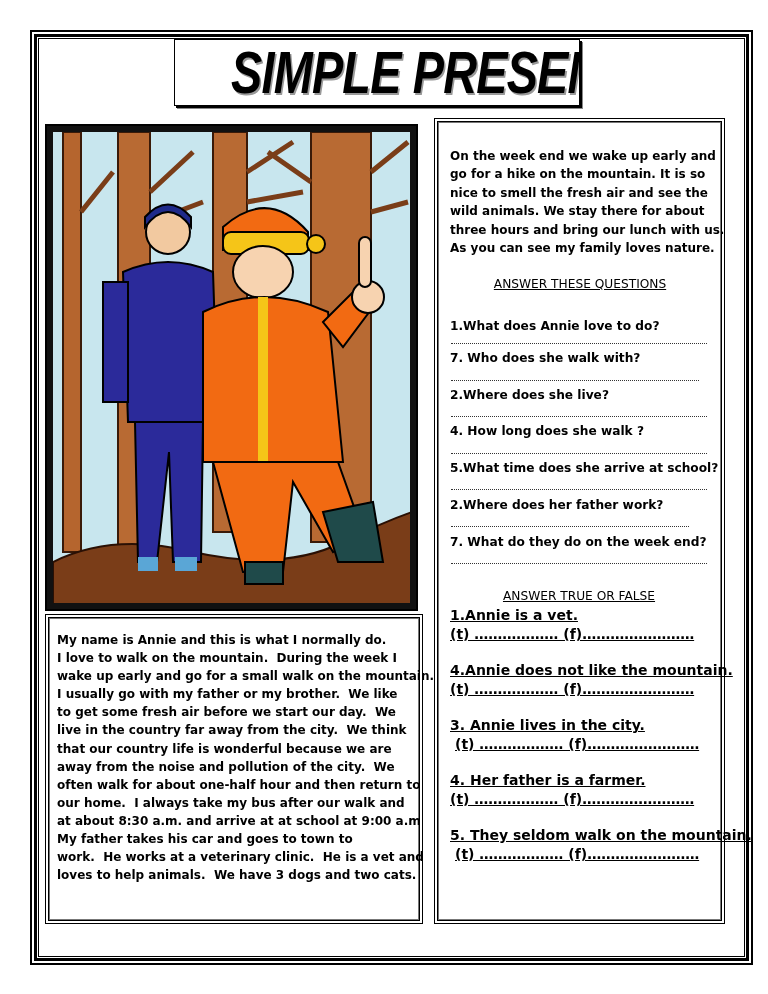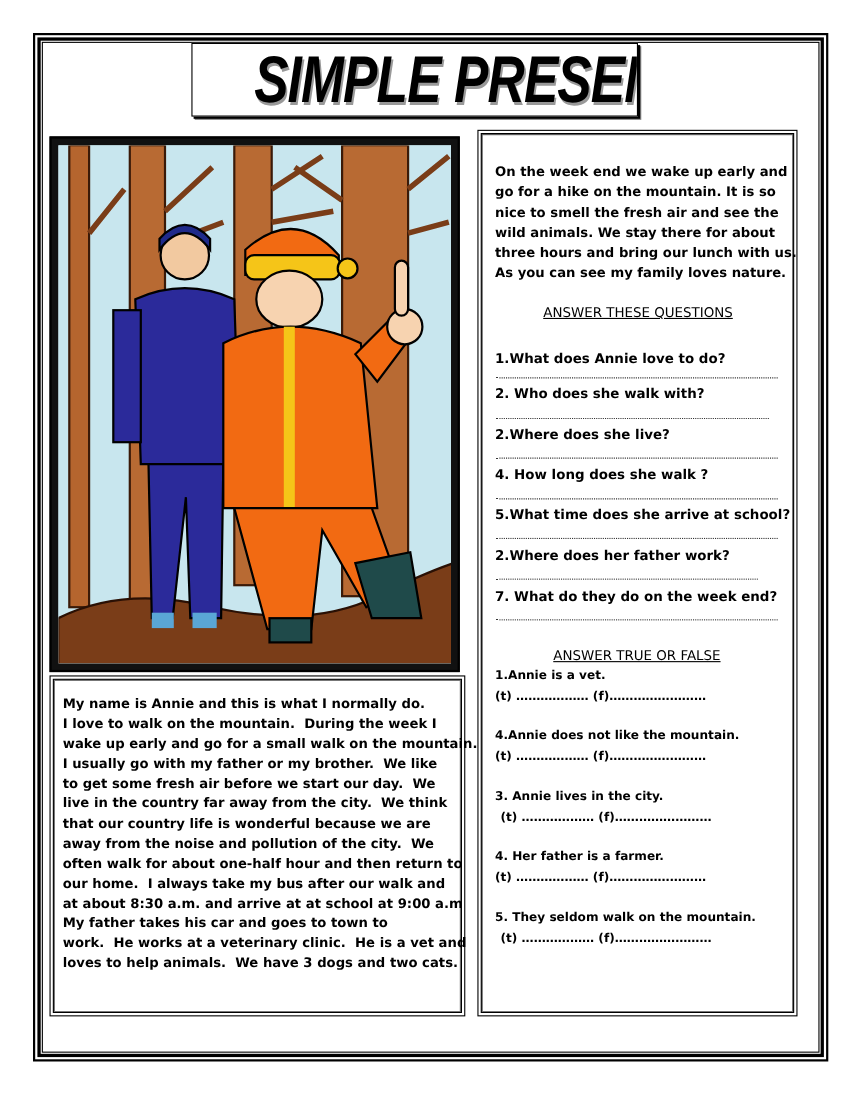--- a/index.html
+++ b/index.html
@@ -15,21 +15,21 @@
   .imgframe{left:45px;top:124px;width:373px;height:487px;border:2px solid #000;background:#111;}
   .imgframe .canvas{position:absolute;left:6px;top:6px;right:6px;bottom:6px;background:#c8e6ee;overflow:hidden;}
   .textpanel{left:45px;top:614px;width:378px;height:310px;}
   .rightpanel{left:434px;top:118px;width:291px;height:806px;}
   .text{font-family:"DejaVu Sans",sans-serif;font-weight:bold;font-size:12px;color:#000;}
   .story{left:57px;top:631px;width:372px;line-height:18.1px;white-space:pre;}
   .weekend{left:450px;top:147px;width:270px;line-height:18.4px;white-space:pre;}
   .hdr{font-family:"DejaVu Sans",sans-serif;font-size:12.2px;text-decoration:underline;color:#000;text-align:center;}
   .q{position:absolute;left:450px;font-family:"DejaVu Sans",sans-serif;font-weight:bold;font-size:12.2px;white-space:pre;}
   .dots{position:absolute;left:451px;height:0;border-top:1px dotted #333;}
-  .tf{position:absolute;font-family:"DejaVu Sans",sans-serif;font-weight:bold;font-size:11px;white-space:pre;}
+  .tf{position:absolute;font-family:"DejaVu Sans",sans-serif;font-weight:bold;font-size:14px;white-space:pre;text-decoration:underline;}
 </style>
 </head>
 <body>
 
 <div class="abs outer">
     <div class="in1"></div>
     <div class="in2"></div>
   </div>
 
 <div class="abs title-box">
@@ -94,21 +94,21 @@
 go for a hike on the mountain. It is so
 nice to smell the fresh air and see the
 wild animals. We stay there for about
 three hours and bring our lunch with us.
 As you can see my family loves nature.</div>
 
 <div class="abs hdr" style="left:450px;top:277px;width:260px;text-align:center;">ANSWER THESE QUESTIONS</div>
 
 <div class="q" style="top:303px;margin-top:16px;">1.What does Annie love to do?</div>
 <div class="dots" style="top:343px;width:256px;"></div>
-<div class="q" style="top:351px;">2. Who does she walk with?</div>
+<div class="q" style="top:351px;">7. Who does she walk with?</div>
 <div class="dots" style="top:380px;width:248px;"></div>
 <div class="q" style="top:388px;">2.Where does she live?</div>
 <div class="dots" style="top:416px;width:256px;"></div>
 <div class="q" style="top:424px;">4. How long does she walk ?</div>
 <div class="dots" style="top:453px;width:256px;"></div>
 <div class="q" style="top:461px;">5.What time does she arrive at school?</div>
 <div class="dots" style="top:489px;width:256px;"></div>
 <div class="q" style="top:498px;">2.Where does her father work?</div>
 <div class="dots" style="top:526px;width:238px;"></div>
 <div class="q" style="top:535px;">7. What do they do on the week end?</div>

